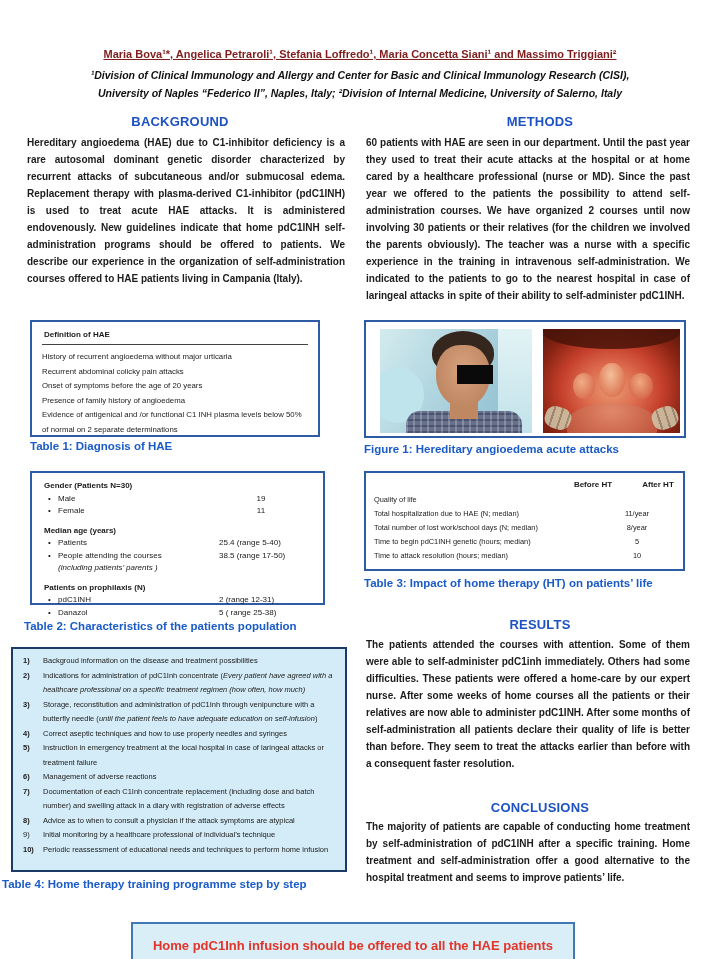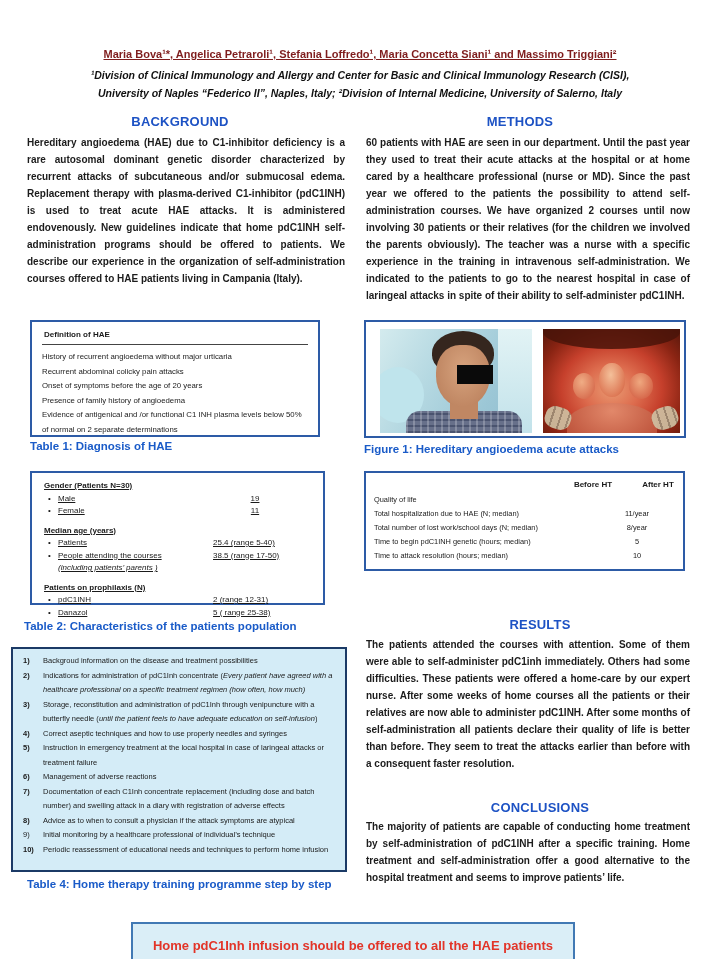--- a/index.html
+++ b/index.html
@@ -59,21 +59,21 @@
   .photo-throat{ left:177px; top:7px; width:137px; height:104px;
     background:radial-gradient(ellipse at 50% 58%, #e99a72 0%, #dd6c4e 28%, #c6402c 52%, #8a2413 76%, #54170b 100%); }
   .throat-dark-top{ position:absolute; left:0; top:-14px; width:137px; height:34px; background:#4a1409; border-radius:0 0 50% 50%; opacity:.85;}
   .throat-uvula{ position:absolute; left:56px; top:34px; width:26px; height:34px; background:radial-gradient(ellipse at 45% 35%, #f4c09a, #de7a57 70%, #c5533a); border-radius:48%; }
   .throat-tonsil-l{ position:absolute; left:30px; top:44px; width:22px; height:26px; background:radial-gradient(ellipse at 40% 35%, #f0ad85, #d05a3f); border-radius:50%; }
   .throat-tonsil-r{ position:absolute; left:86px; top:44px; width:24px; height:26px; background:radial-gradient(ellipse at 45% 35%, #efa87f, #cd5038); border-radius:50%; }
   .throat-tongue{ position:absolute; left:24px; top:74px; width:90px; height:40px; background:radial-gradient(ellipse at 50% 20%, #e2886a, #b74a33); border-radius:50% 50% 0 0; }
   .teeth-l{ position:absolute; left:2px; top:78px; width:26px; height:22px; background:repeating-linear-gradient(90deg,#cfc2a4 0 6px,#9d9078 6px 8px); border-radius:40%; transform:rotate(18deg); opacity:.9;}
   .teeth-r{ position:absolute; right:2px; top:78px; width:26px; height:22px; background:repeating-linear-gradient(90deg,#cfc2a4 0 6px,#9d9078 6px 8px); border-radius:40%; transform:rotate(-18deg); opacity:.9;}
   
-  .t2-inner{ padding:7px 18px 0 12px;text-decoration:underline; }
+  .t2-inner{ padding:7px 12px 0 12px; }
   .t2group{ margin-bottom:7px; }
   .t2head{ font-size:8px; font-weight:bold; line-height:12.5px; }
   .t2row{ display:flex; font-size:8px; line-height:12.5px; }
   .t2left{ flex:1; padding-left:4px; }
   .bullet{ display:inline-block; width:10px; }
   .t2note{ font-style:italic; padding-left:10px; }
   .t2val{ width:100px; text-align:left; padding-left:8px; box-sizing:border-box; }
   .t2val.center{ text-align:center; padding-left:0; }
   
   .t3-inner{ padding:5px 6px 0 8px; }
@@ -200,23 +200,23 @@
         <div class="t4row">
           <div class="t4num normal">9)</div>
           <div class="t4text"><span>Initial monitoring by a healthcare professional of individual’s technique</span></div>
         </div>
         <div class="t4row">
           <div class="t4num">10)</div>
           <div class="t4text"><span>Periodic reassessment of educational needs and techniques to perform home infusion</span></div>
         </div>
       </div>
   </div>
-  <div class="caption" style="left:27px; top:878px;">Table 4: Home therapy training programme step by step</div>
-
-  <div class="sec-head" style="left:340px; top:114px;">METHODS</div>
+  <div class="caption" style="left:2px; top:878px;">Table 4: Home therapy training programme step by step</div>
+
+  <div class="sec-head" style="left:360px; top:114px;">METHODS</div>
   <div class="para" style="left:366px; top:134px; width:324px;">60 patients with HAE are seen in our department. Until the past year they used to treat their acute attacks at the hospital or at home cared by a healthcare professional (nurse or MD). Since the past year we offered to the patients the possibility to attend self-administration courses. We have organized 2 courses until now involving 30 patients or their relatives (for the children we involved the parents obviously). The teacher was a nurse with a specific experience in the training in intravenous self-administration. We indicated to the patients to go to the nearest hospital in case of laringeal attacks in spite of their ability to self-administer pdC1INH.</div>
 
   <div class="box" style="left:364px; top:320px; width:322px; height:118px;">
     <div class="photo photo-face">
       <div class="face-curtain"></div>
       <div class="face-pillow"></div>
       <div class="face-shirt"></div>
       <div class="face-hair"></div>
       <div class="face-neck"></div>
       <div class="face-skin"></div>
@@ -263,20 +263,21 @@
             <div class="num">2.5</div>
           </div>
           <div class="t3row">
             <div class="label">Time to attack resolution  (hours; median)</div>
             <div class="num">10</div>
             <div class="num">8</div>
           </div>
         </div>
     </div>
   </div>
+  <div class="caption" style="left:364px; top:577px;">Table 3: Impact of home therapy (HT) on patients’ life</div>
 
   <div class="sec-head" style="left:360px; top:617px;">RESULTS</div>
   <div class="para" style="left:366px; top:636px; width:324px;">The patients attended the courses with attention. Some of them were able to self-administer pdC1inh immediately. Others had some difficulties. These patients were offered a home-care by our expert nurse. After some weeks of home courses all the patients or their relatives are now able to administer pdC1INH.  After some months of self-administration all patients declare their quality of life is better than before. They seem to treat the attacks earlier than before with a consequent faster resolution.</div>
 
   <div class="sec-head" style="left:360px; top:800px;">CONCLUSIONS</div>
   <div class="para" style="left:366px; top:818px; width:324px;">The majority of patients are capable of conducting home treatment by self-administration of pdC1INH after a specific training. Home treatment and self-administration offer a good alternative to the hospital treatment and seems to improve patients’ life.</div>
 
   <div class="banner">
     <div class="banner-text">Home pdC1Inh infusion should be offered to all the HAE patients</div>
   </div>

